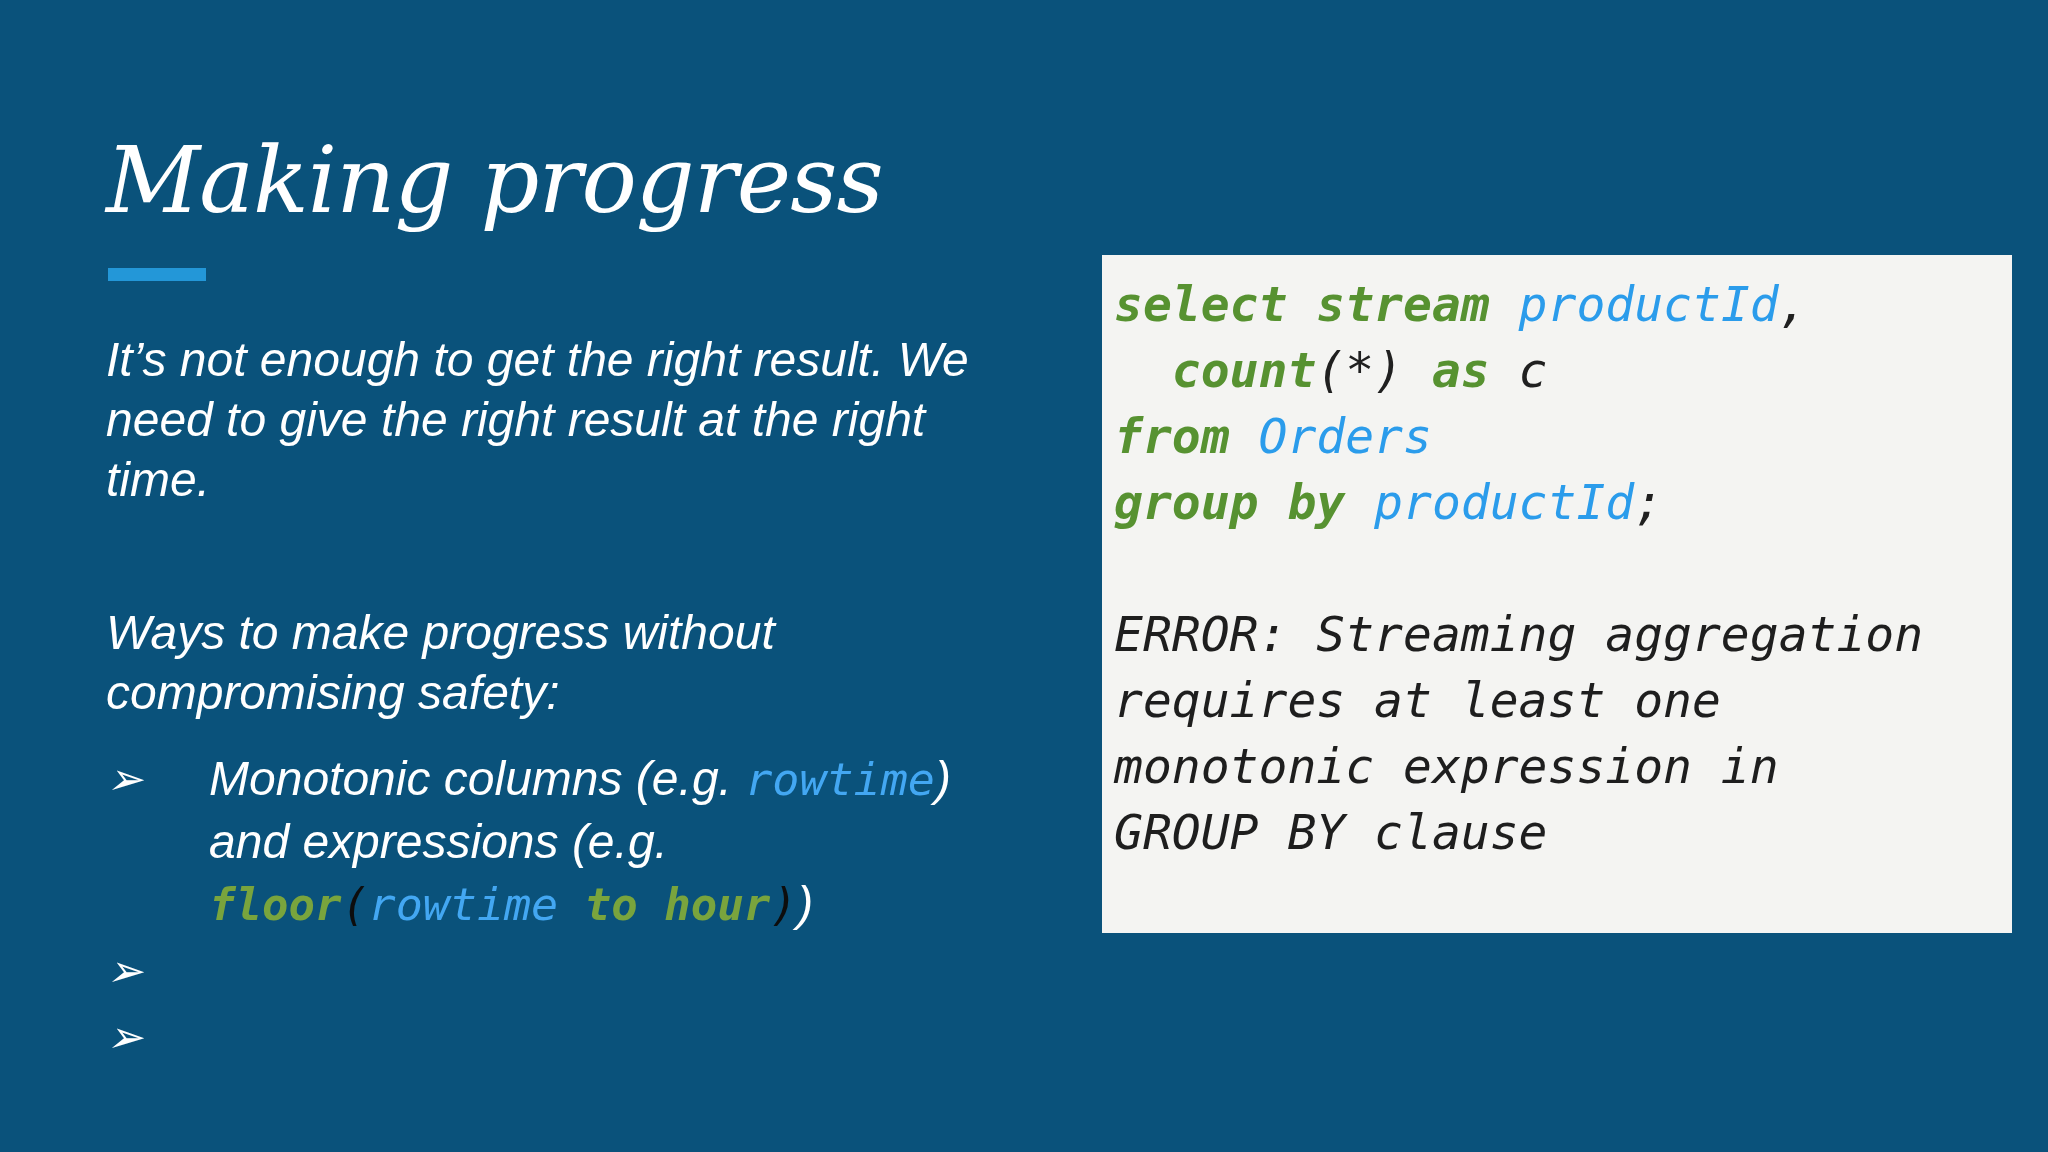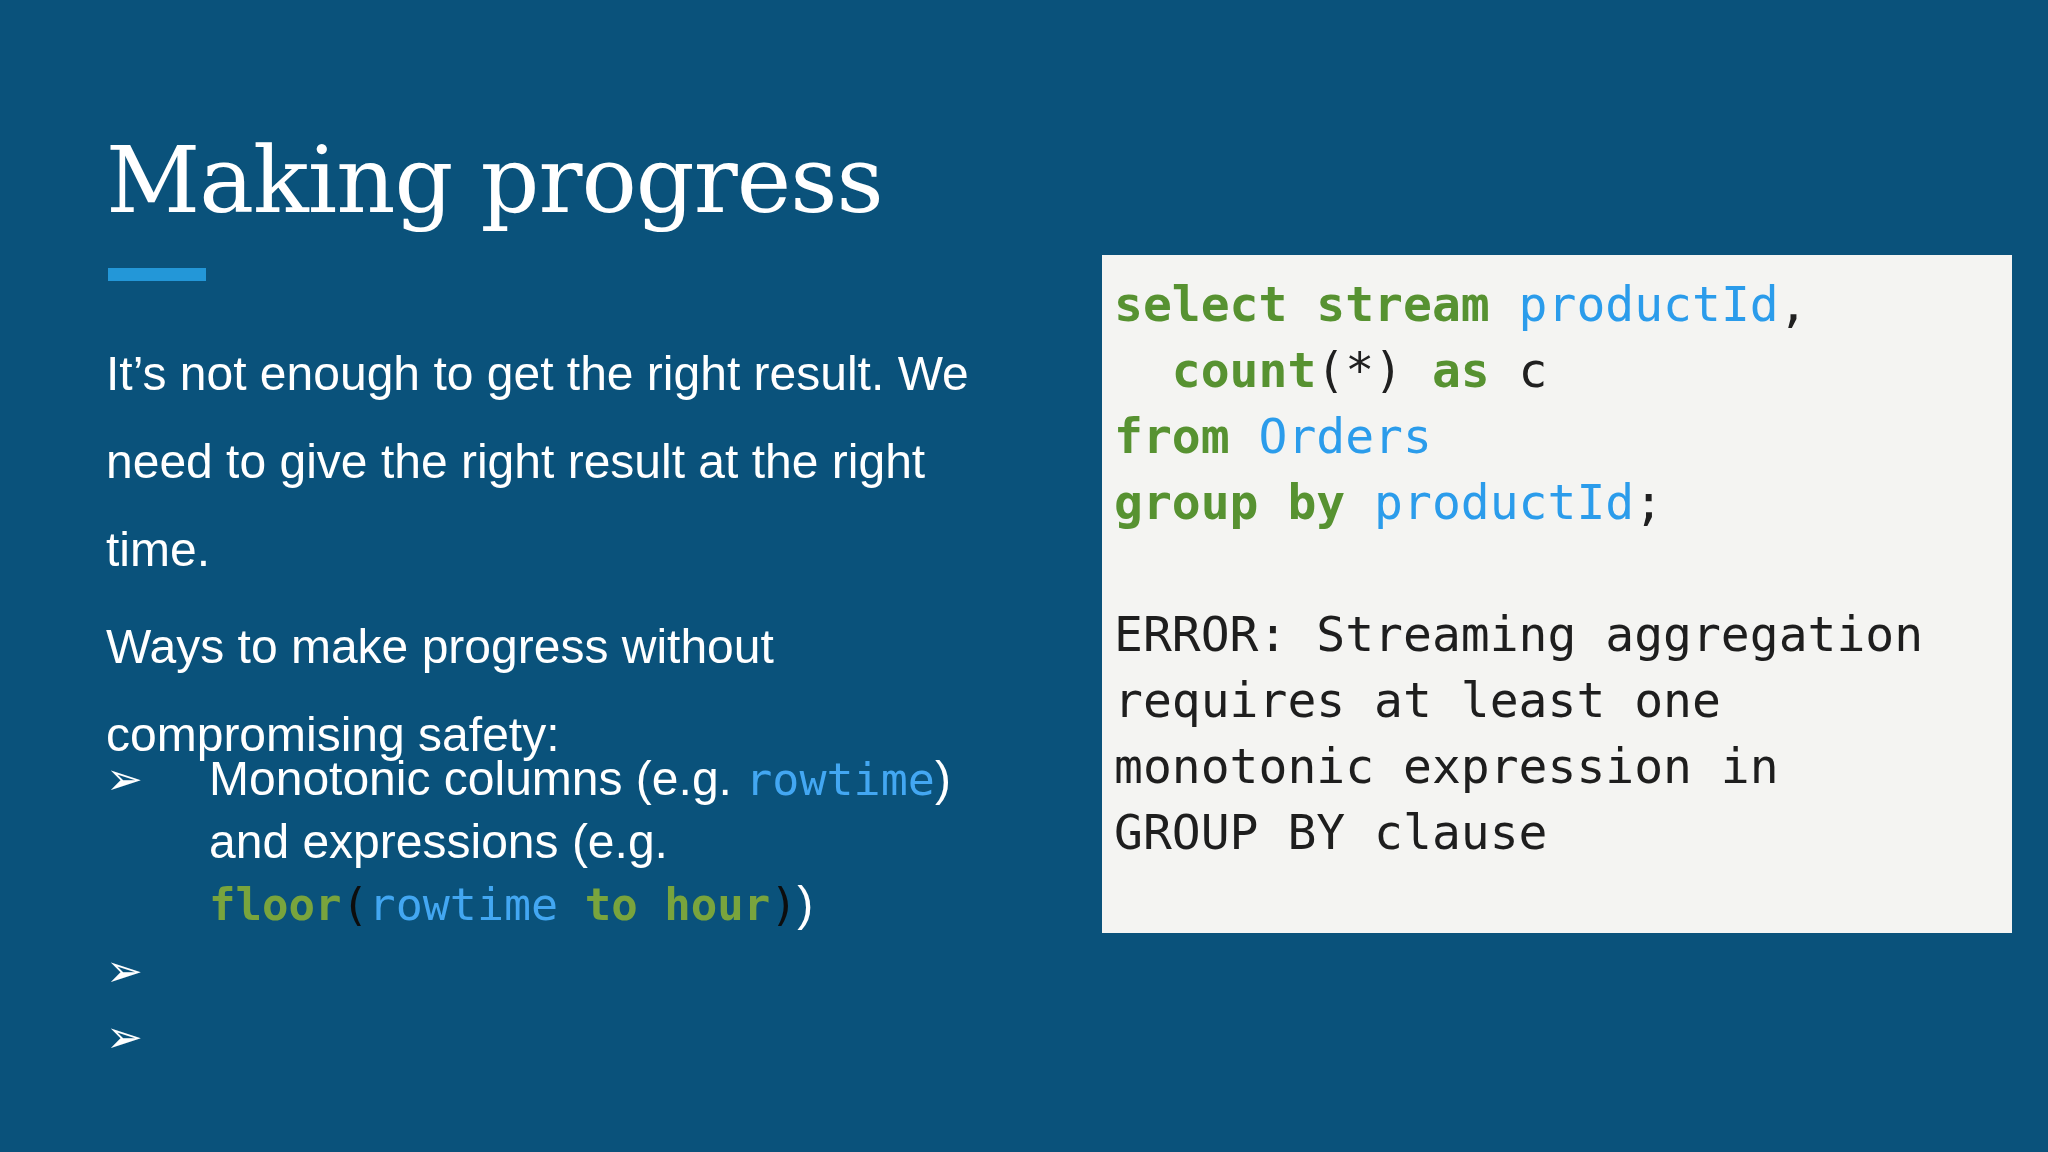--- a/index.html
+++ b/index.html
@@ -4,20 +4,21 @@
 <style>
   html, body { margin: 0; padding: 0; background: #083b57; }
   .slide {
     position: relative;
     width: 2048px;
     height: 1152px;
     overflow: hidden;
     background: var(--background, #0a527b);
     font-family: "Liberation Sans", sans-serif;
     color: var(--text-white, #ffffff);
+    font-style: italic;
   }
 
   .title {
     position: absolute;
     left: 106px;
     top: 130px;
     margin: 0;
     font-family: "DejaVu Serif", serif;
     font-weight: 400;
     font-size: 92px;
@@ -35,21 +36,21 @@
     height: 13px;
     background: var(--accent, #2397d8);
   }
 
   .para {
     position: absolute;
     left: 106px;
     width: 980px;
     margin: 0;
     font-size: 48px;
-    line-height: 88px;
+    line-height: 60px;
     white-space: pre-line;
     color: var(--text-white, #ffffff);
   }
   .para-intro { top: 330px; }
   .para-ways  { top: 603px; }
 
   .bullet-list {
     position: absolute;
     left: 106px;
     top: 748px;

